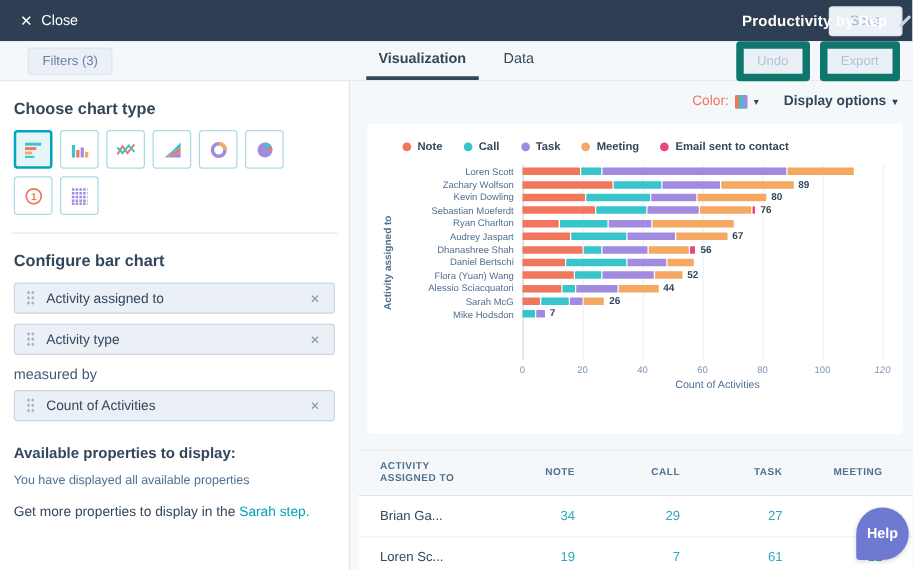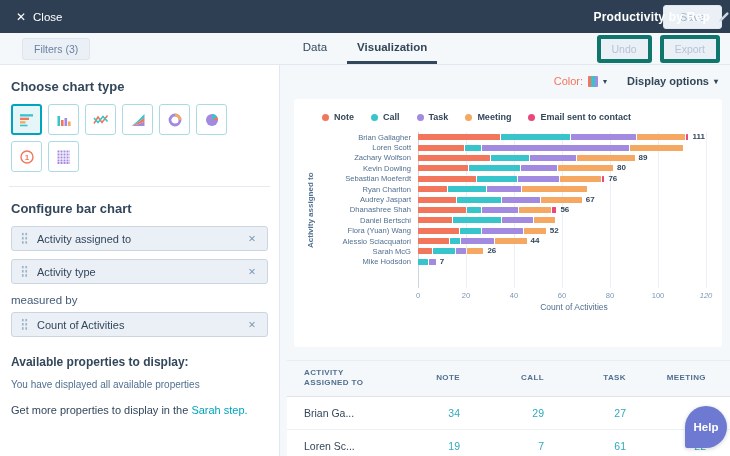--- a/index.html
+++ b/index.html
@@ -15,21 +15,21 @@
   .pencil { width:12px; height:12px; }
   .save-btn { margin-left:auto; background:#eaf0f6; color:#9fb3c8; border:1px solid #dfe6ee; border-radius:3px; font-size:11px; padding:5px 16px; font-family:inherit; }
 
   
   .toolbar { height:32px; background:#f5f8fa; border-bottom:1px solid #e3e9f0; display:flex; align-items:center; padding:0 10px; position:relative; }
   .filters-btn { margin-left:12px; background:#eaf0f6; border:1px solid #dde5ee; color:#6a82a0; border-radius:3px; font-size:10.5px; padding:4px 11px; font-family:inherit; }
   .tabs { position:absolute; left:0; right:0; top:0; bottom:0; display:flex; justify-content:center; gap:10px; pointer-events:none; }
   .tab { pointer-events:auto; display:flex; align-items:center; font-size:11.5px; color:#33475b; padding:0 10px; border-bottom:3px solid transparent; cursor:pointer; }
   .tab.active { font-weight:bold; border-bottom-color:#33475b; }
   .toolbar-right { margin-left:auto; display:flex; gap:8px; }
-  .ghost-btn { background:#eaf0f6; border:4px solid #0f766e; color:#b4c4d6; border-radius:3px; font-size:10.5px; padding:4px 11px; font-family:inherit; }
+  .ghost-btn { background:#eaf0f6; border:6px solid #0f766e; color:#b4c4d6; border-radius:3px; font-size:10.5px; padding:4px 11px; font-family:inherit; }
 
   
   .content { display:flex; height:391px; }
   .sidebar { width:280px; background:#fff; border-right:1px solid #e1e7ee; padding:14px 11px 0 11px; flex:none; overflow:hidden; }
   .main { flex:1; padding:6px 8px 0 14px; overflow:hidden; }
 
   
   .sb-heading { font-size:13px; font-weight:bold; color:#33475b; margin-bottom:10px; }
   .type-grid { display:flex; flex-wrap:wrap; gap:6px; width:225px; margin-bottom:14px; }
   .type-btn { width:31px; height:31px; background:#fff; border:1px solid #aadbe4; border-radius:3px; display:flex; align-items:center; justify-content:center; cursor:pointer; padding:0; }
@@ -100,22 +100,22 @@
     <svg class="pencil" viewBox="0 0 12 12">
       <path d="M1.2 10.8 L1.9 8.3 L8.4 1.8 a1.15 1.15 0 0 1 1.8 1.8 L3.7 10.1 Z" fill="#cbd6e2"></path>
     </svg>
   </div>
   <button class="save-btn">Save</button>
 </div>
 
 <div class="toolbar">
   <button class="filters-btn">Filters (3)</button>
   <div class="tabs">
+    <div class="tab active">Visualization</div>
     <div class="tab">Data</div>
-    <div class="tab active">Visualization</div>
   </div>
   <div class="toolbar-right">
     <button class="ghost-btn">Undo</button>
     <button class="ghost-btn">Export</button>
   </div>
 </div>
 
 <div class="content">
 
   <aside class="sidebar">
@@ -252,31 +252,20 @@
           <div class="grid-layer">
               <span class="gline axis" style="left: 0px;"></span>
               <span class="gline" style="left: 48px;"></span>
               <span class="gline" style="left: 96px;"></span>
               <span class="gline" style="left: 144px;"></span>
               <span class="gline" style="left: 192px;"></span>
               <span class="gline" style="left: 240px;"></span>
               <span class="gline" style="left: 288px;"></span>
             </div>
           <div style="position:relative;">
-              <div class="brow">
-                <span class="bname">Brian Gallagher</span>
-                <div class="btrack">
-                  <i style="width: 81.6px; background: rgb(242, 118, 92);"></i>
-                  <i style="width: 69.6px; background: rgb(56, 196, 203);"></i>
-                  <i style="width: 64.8px; background: rgb(161, 138, 224);"></i>
-                  <i style="width: 48px; background: rgb(244, 168, 98);"></i>
-                  <i style="width: 2.4px; background: rgb(232, 72, 125);"></i>
-                  <b>111</b>
-                </div>
-              </div>
               <div class="brow">
                 <span class="bname">Loren Scott</span>
                 <div class="btrack">
                   <i style="width: 45.6px; background: rgb(242, 118, 92);"></i>
                   <i style="width: 16.8px; background: rgb(56, 196, 203);"></i>
                   <i style="width: 146.4px; background: rgb(161, 138, 224);"></i>
                   <i style="width: 52.8px; background: rgb(244, 168, 98);"></i>
                 </div>
               </div>
               <div class="brow">

